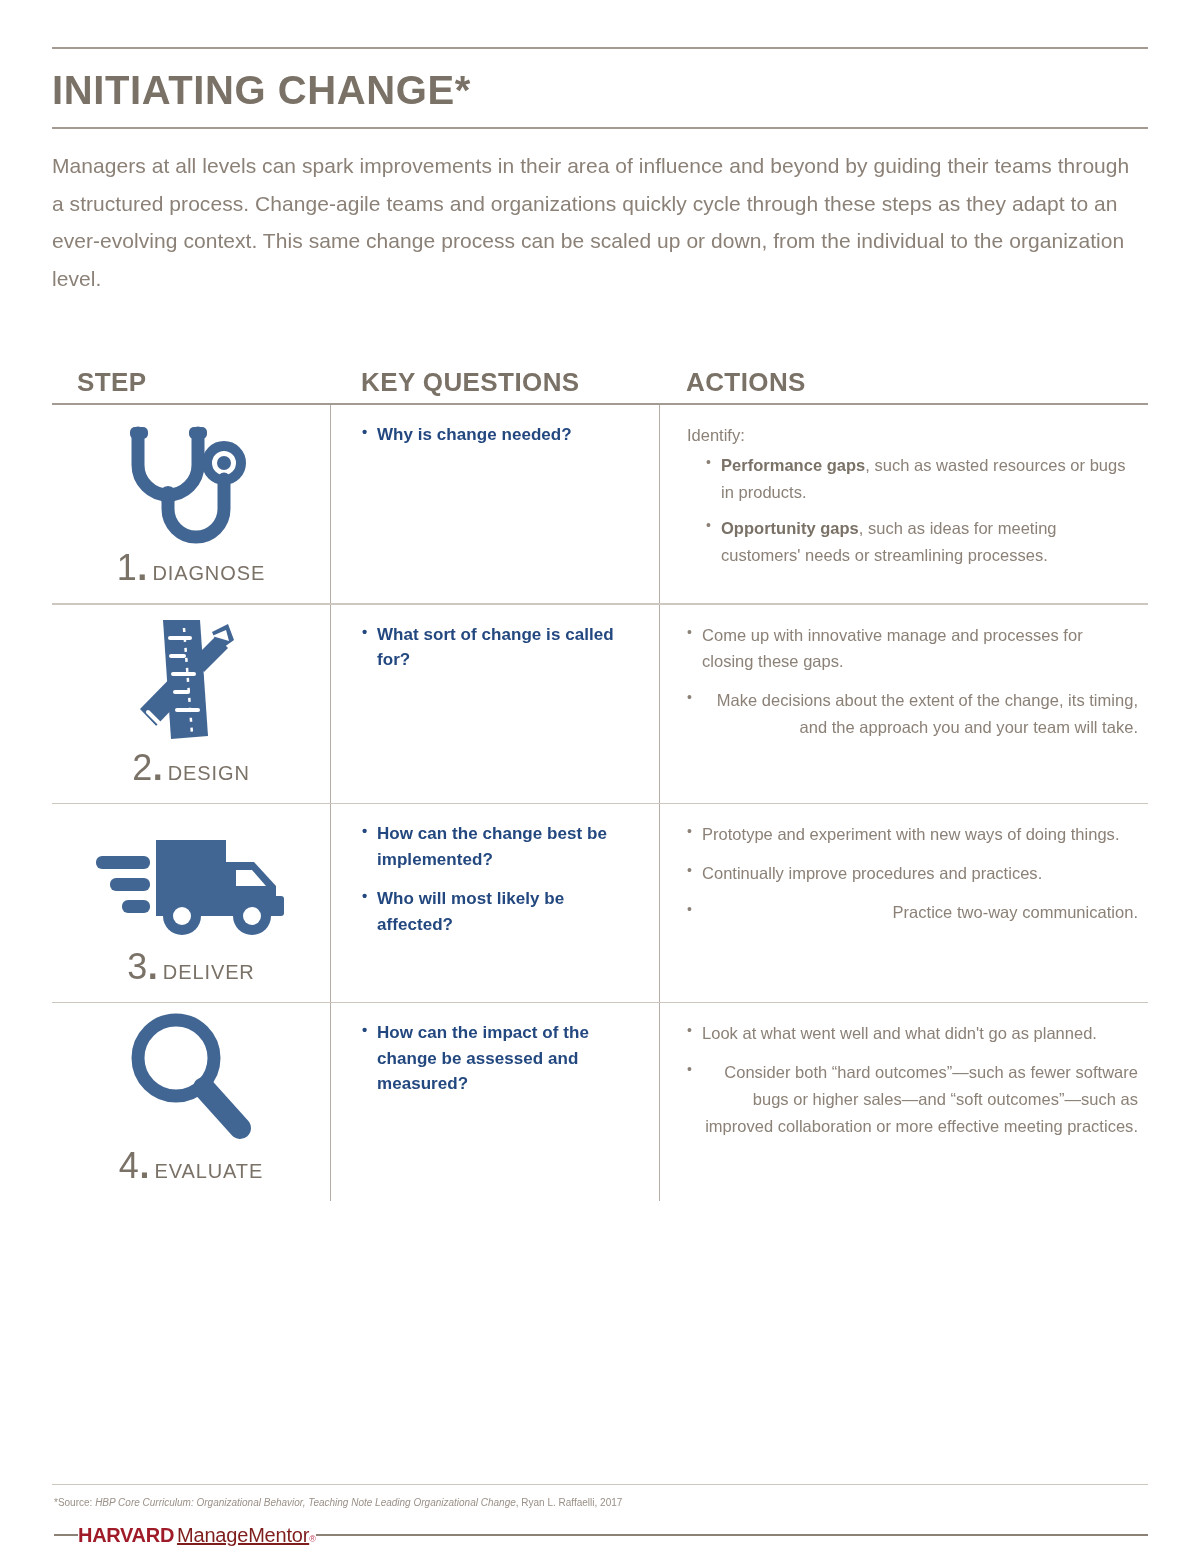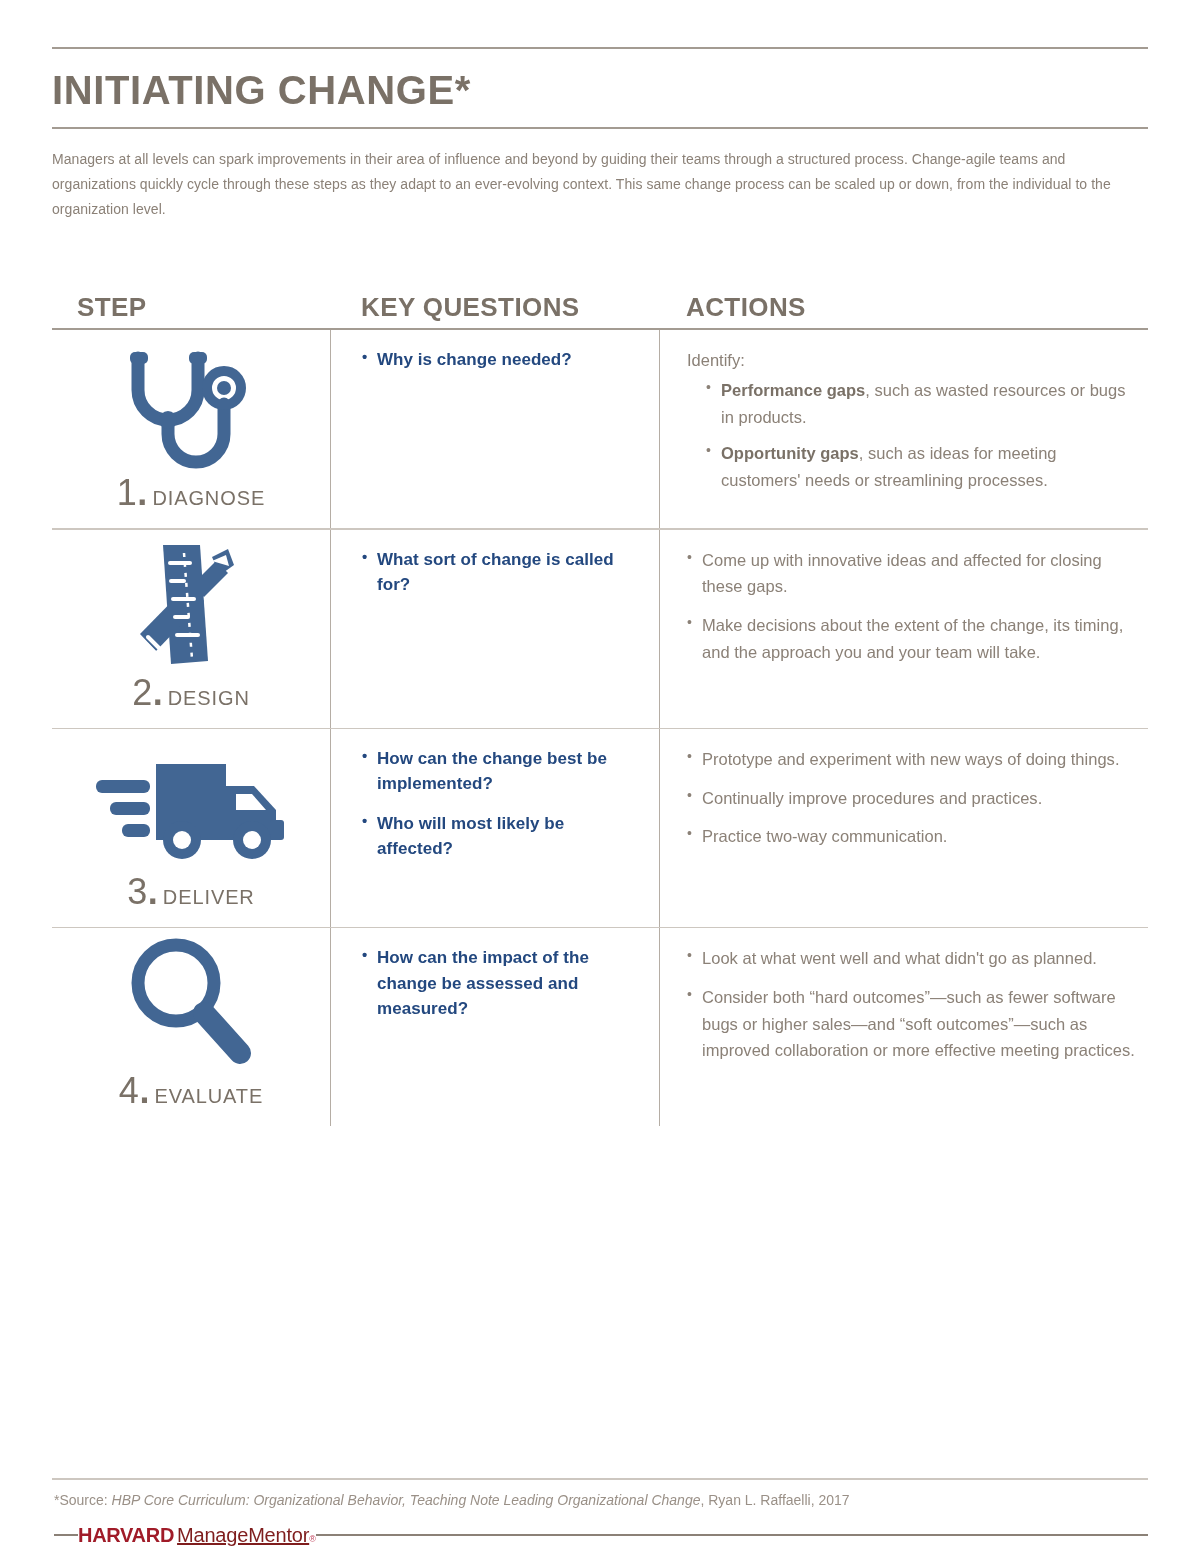--- a/index.html
+++ b/index.html
@@ -36,21 +36,21 @@
     margin: 21px 0 17px 0;
     line-height: 1;
   }
   .rule-under-title {
     height: 2px;
     background: #a39b92;
     width: 1096px;
   }
   .intro {
     margin-top: 18px;
-    font-size: 14px;
+    font-size: 21px;
     line-height: 1.79;
     color: #8b8177;
     width: 1090px;
     letter-spacing: 0.05px;
   }
 
   
   .tbl {
     margin-top: 62px;
     position: relative;
@@ -165,21 +165,21 @@
 
   ul.a-list > li {
     color: #8b8177;
     font-size: 16.5px;
     line-height: 1.62;
     padding-left: 15px;
     position: relative;
     margin-bottom: 12px;
     letter-spacing: 0.02px;
   }
-  ul.a-list > li:last-child { margin-bottom: 0; }
+  ul.a-list > li:last-child { margin-bottom: 0; text-align: right; }
   ul.a-list > li:before {
     content: "•";
     position: absolute;
     left: 0;
     top: -1px;
     font-size: 14px;
   }
   .a-lead {
     color: #8b8177;
     font-size: 16.5px;
@@ -212,21 +212,21 @@
     left: 52px;
     bottom: 22px;
     width: 1096px;
   }
   .src-rule {
     height: 1.4px;
     background: #cdc7c0;
     width: 1096px;
   }
   .source {
-    font-size: 14px;
+    font-size: 10px;
     color: #9a9087;
     padding: 11px 0 10px 2px;
     line-height: 1.3;
   }
   .source i { font-style: italic; }
 
   .logo-row {
     display: flex;
     align-items: center;
     padding: 6px 0 0 2px;
@@ -369,21 +369,21 @@
       </div>
 
       <div class="cell cell-q">
         <ul class="q-list">
           <li>What sort of change is called for?</li>
         </ul>
       </div>
 
       <div class="cell cell-a">
         <ul class="a-list">
-          <li>Come up with innovative ideas and affected for closing these gaps.</li>
+          <li>Come up with innovative manage and processes for closing these gaps.</li>
           <li>Make decisions about the extent of the change, its timing, and the approach you and your team will take.</li>
         </ul>
       </div>
     </div>
 
     <div class="rowrule"></div>
 
     <div class="trow">
       <div class="cell cell-step">
         <div class="icon-wrap">

